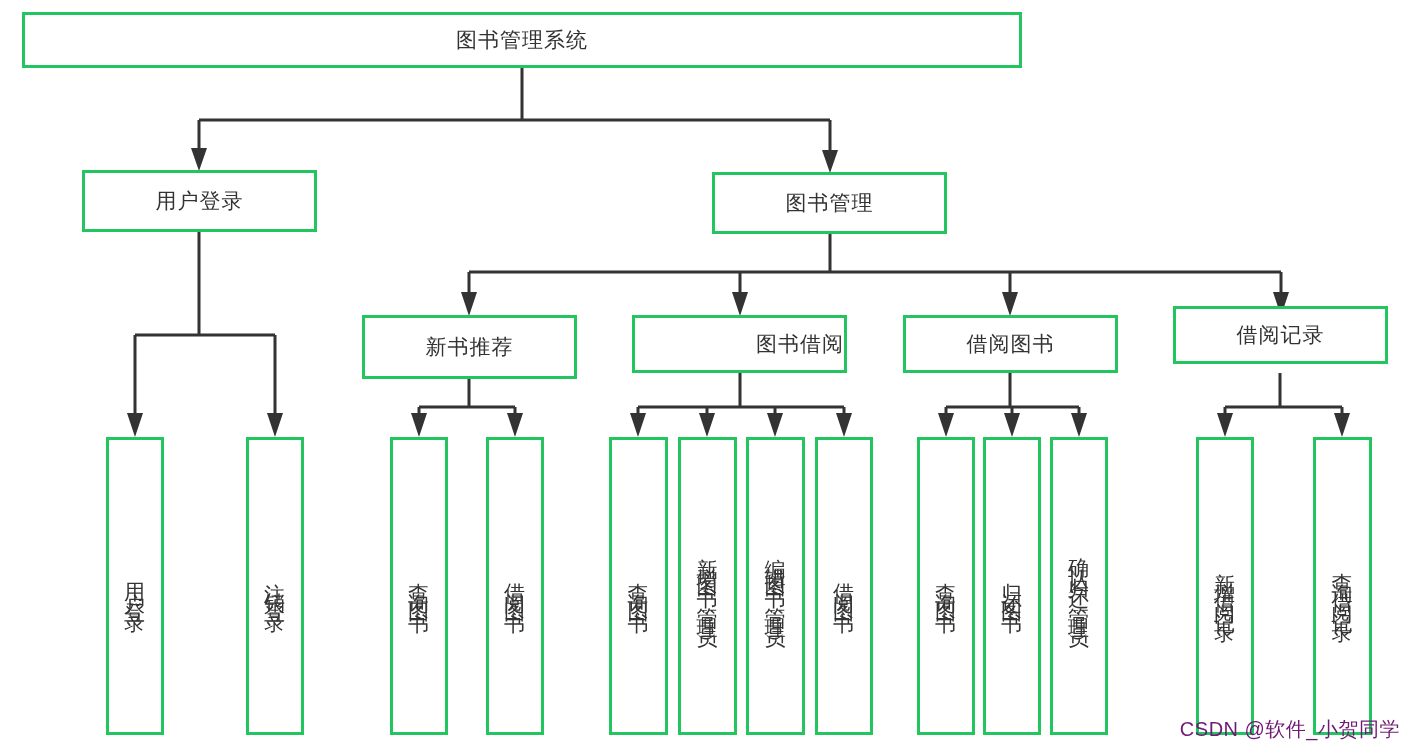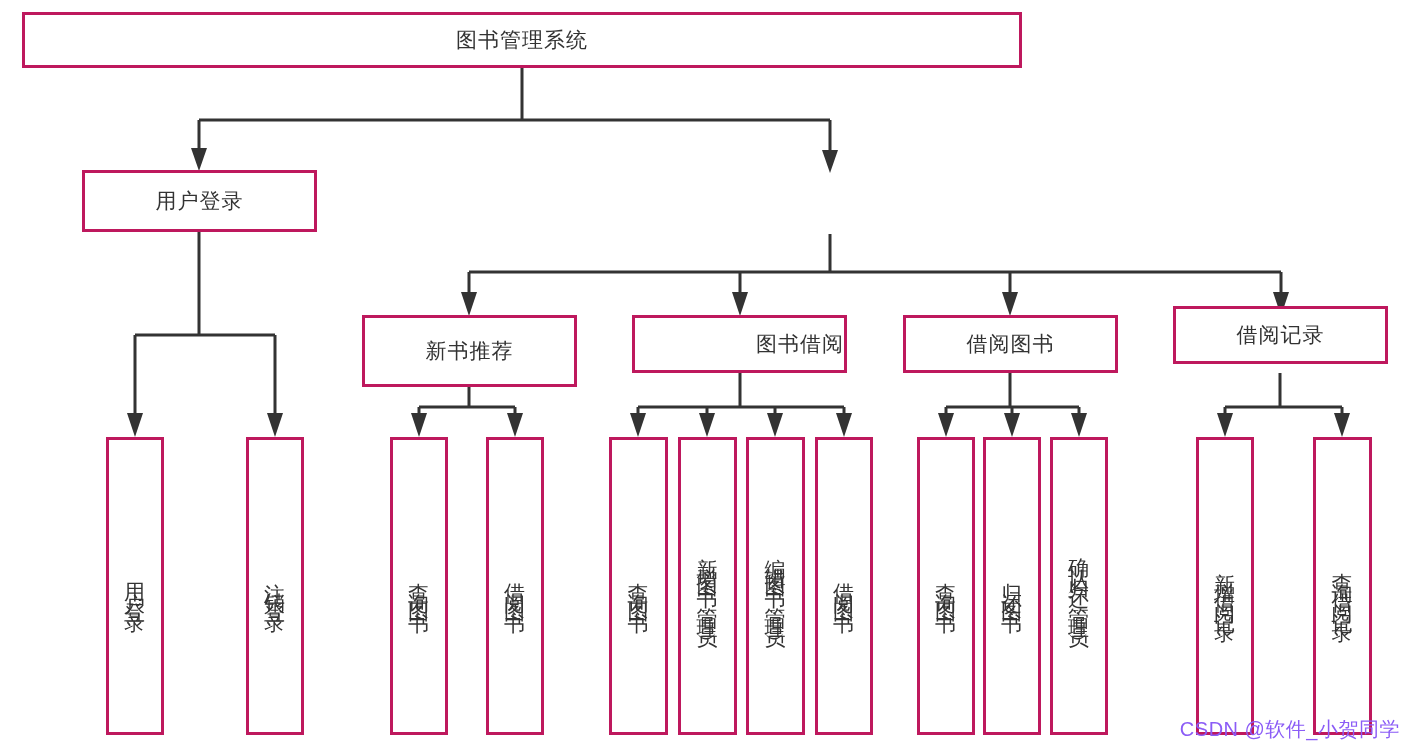--- a/index.html
+++ b/index.html
@@ -3,37 +3,37 @@
 <meta charset="utf-8">
 <style>
   * { margin:0; padding:0; box-sizing:border-box; }
   html,body { background:#ffffff; }
   .canvas {
     position:relative; width:1405px; height:747px; background:#ffffff;
     font-family:"Liberation Sans", sans-serif; color:#333333; overflow:hidden;
   }
   .wires { position:absolute; left:0; top:0; z-index:1; }
   .node {
-    position:absolute; background:#ffffff; border:3px solid #be185d;
+    position:absolute; background:#ffffff; border:3px solid #22c55e;
     display:flex; align-items:center; justify-content:center;
     z-index:2; font-size:21px; letter-spacing:1px; text-align:center;
   }
   .leaf .vtext {
     writing-mode:vertical-rl; text-orientation:mixed;
     font-size:21px; letter-spacing:10px; line-height:1; letter-spacing:10px;
   }
   .watermark {
     position:absolute; right:5px; bottom:4px; z-index:3;
-    color:#8b5cf6; font-size:20px; letter-spacing:0.5px; white-space:nowrap;
+    color:#701a75; font-size:20px; letter-spacing:0.5px; white-space:nowrap;
   }
   
   #n-root            { left:22px;   top:12px;  width:1000px; height:56px; }
   #n-user-login      { left:82px;   top:170px; width:235px;  height:62px; }
   #n-book-mgmt       { left:712px;  top:172px; width:235px;  height:62px; }
-  #n-new-book-rec    { left:362px;  top:315px; width:215px;  height:72px; }
+  #n-new-book-rec    { left:362px;  top:315px; width:215px;  height:64px; }
   #n-book-borrow     { left:632px;  top:315px; width:215px;  height:58px;justify-content:flex-end; }
   #n-current-borrow  { left:903px;  top:315px; width:215px;  height:58px; }
   #n-borrow-records  { left:1173px; top:306px; width:215px;  height:58px; }
   .leaf              { top:437px; height:298px; width:58px; }
   #l-user-login      { left:106px; }
   #l-logout          { left:246px; }
   #l-query-newrec    { left:390px; }
   #l-borrow-newrec   { left:486px; }
   #l-query-borrow    { left:609px; width:59px; }
   #l-add-book        { left:678px; width:59px; }
@@ -90,20 +90,23 @@
     </g>
   </svg>
 
   <div class="node" id="n-root">
     <span>图书管理系统</span>
   </div>
 
   <div class="node" id="n-user-login">
     <span>用户登录</span>
   </div>
+  <div class="node" id="n-book-mgmt">
+    <span>图书管理</span>
+  </div>
 
   <div class="node" id="n-new-book-rec">
     <span>新书推荐</span>
   </div>
   <div class="node" id="n-book-borrow">
     <span>图书借阅</span>
   </div>
   <div class="node" id="n-current-borrow">
     <span>借阅图书</span>
   </div>

